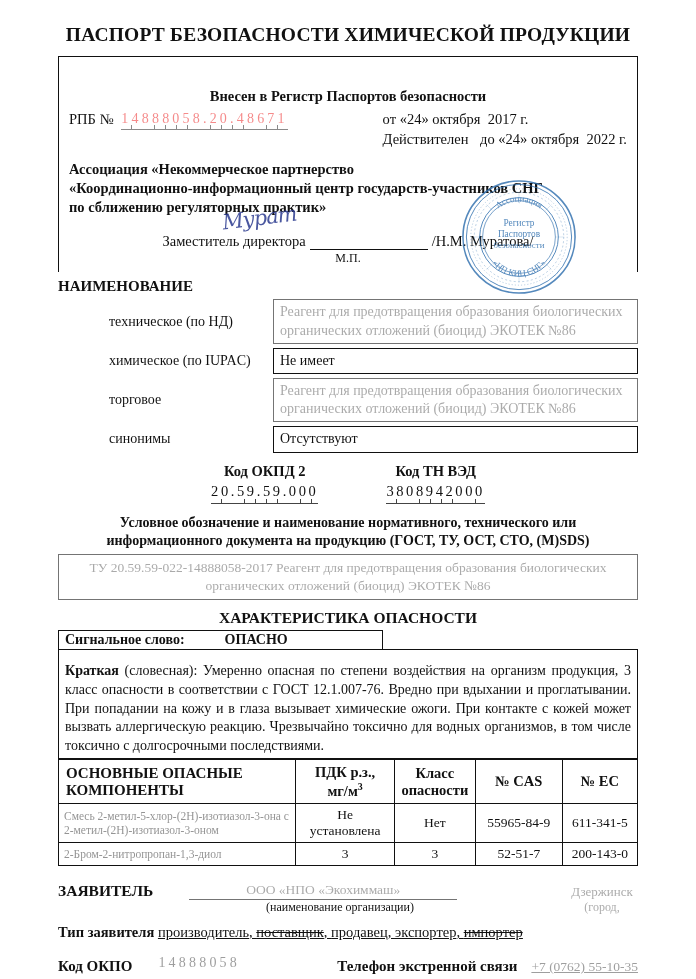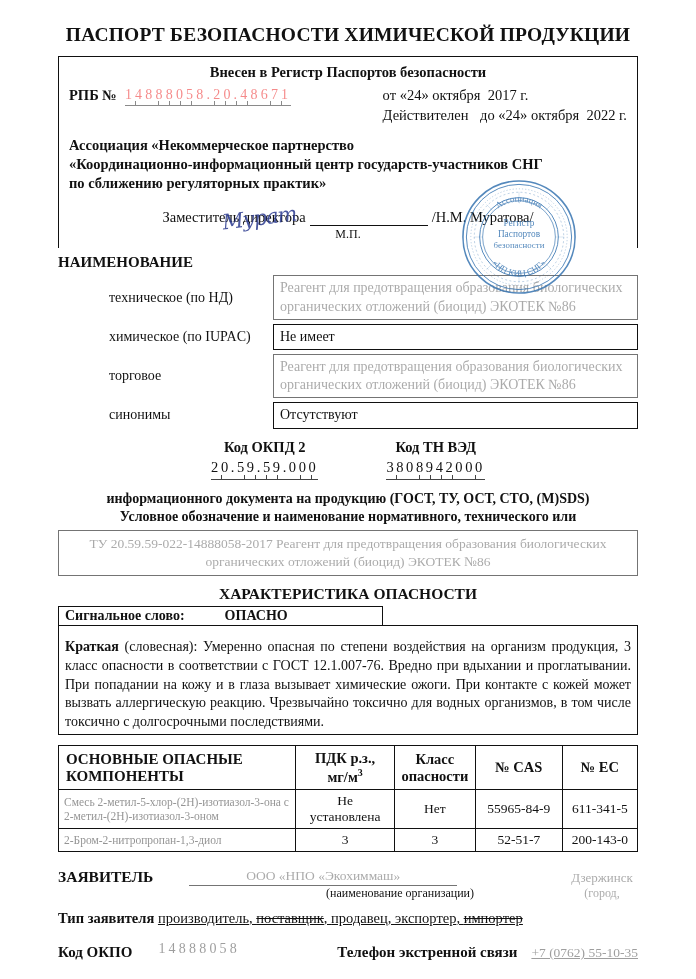--- a/index.html
+++ b/index.html
@@ -32,29 +32,30 @@
     border:1.5px solid #111;
     border-bottom:none;
     padding: 7px 10px 2px 10px;
     position:relative;
   }
   .reg-head {
     text-align:center;
     font-weight:bold;
     font-size:14.5px;
     margin-bottom:6px;
+    margin-top:24px;
   }
   .rpb-row {
     display:flex;
     align-items:flex-start;
     font-size:14.5px;
     position:relative;
     min-height:26px;
   }
-  .rpb-label { font-weight:bold; padding-right:8px; white-space:nowrap; }
+  .rpb-label { font-weight:normal; padding-right:8px; white-space:nowrap; }
   .rpb-number {
     font-family:"Liberation Serif", serif;
     letter-spacing:3.2px;
     color:#ef4444;
     opacity:.62;
     font-size:14px;
     position:relative;
     padding-bottom:3px;
     white-space:nowrap;
   }
@@ -232,21 +233,20 @@
     border:1px solid #111;
     border-top:none;
     padding:2px 6px;
     font-size:14px;
   }
 
   
   table.comp {
     width:100%;
     border-collapse:collapse;
-    margin-top:10px;
     font-size:13.5px;
   }
   table.comp th, table.comp td {
     border:1px solid #111;
     padding:3px 5px;
     vertical-align:middle;
   }
   table.comp thead th {
     font-weight:bold;
     text-align:center;
@@ -283,21 +283,21 @@
     padding-bottom:1px;
     font-size:13.5px;
   }
   .city-field {
     margin-left:auto;
     text-align:center;
     min-width:72px;
     font-size:13px;
   }
   .appl-caps { display:flex; font-size:12px; }
-  .appl-caps .c1 { flex:0 0 268px; margin-left:calc(36px + 112px); text-align:right; }
+  .appl-caps .c1 { flex:0 0 268px; margin-left:calc(36px + 112px); text-align:center; }
   .appl-caps .c2 { margin-left:auto; text-align:center; min-width:72px; }
 
   .type-row { margin-top:9px; font-size:14.5px; }
   .type-lbl { font-weight:bold; }
   .type-val { text-decoration:underline; }
   .strike { text-decoration: line-through underline; }
   .type-cap { text-align:center; font-size:12px; margin-top:0px; padding-left:60px; }
 
   .okpo-row {
     display:flex;
@@ -433,22 +433,22 @@
       <div class="code-blk">
         <div class="code-head">Код ТН ВЭД</div>
         <div class="code-val">
           <span>3808942000</span>
           <span class="digit-rule"></span>
         </div>
       </div>
     </div>
 
     <div class="norm-head">
+      <div>Условное обозначение и наименование нормативного, технического или</div>
       <div>информационного документа на продукцию (ГОСТ, ТУ, ОСТ, СТО, (M)SDS)</div>
-      <div>Условное обозначение и наименование нормативного, технического или</div>
     </div>
     <div class="norm-box faded">ТУ 20.59.59-022-14888058-2017 Реагент для предотвращения образования биологических органических отложений (биоцид) ЭКОТЕК №86</div>
 
     <div class="haz-title">ХАРАКТЕРИСТИКА ОПАСНОСТИ</div>
     <div class="signal-row">
       <span class="signal-lbl">Сигнальное слово:</span>
       <span class="signal-val">ОПАСНО</span>
     </div>
     <div class="haz-box">
       <b>Краткая</b>

